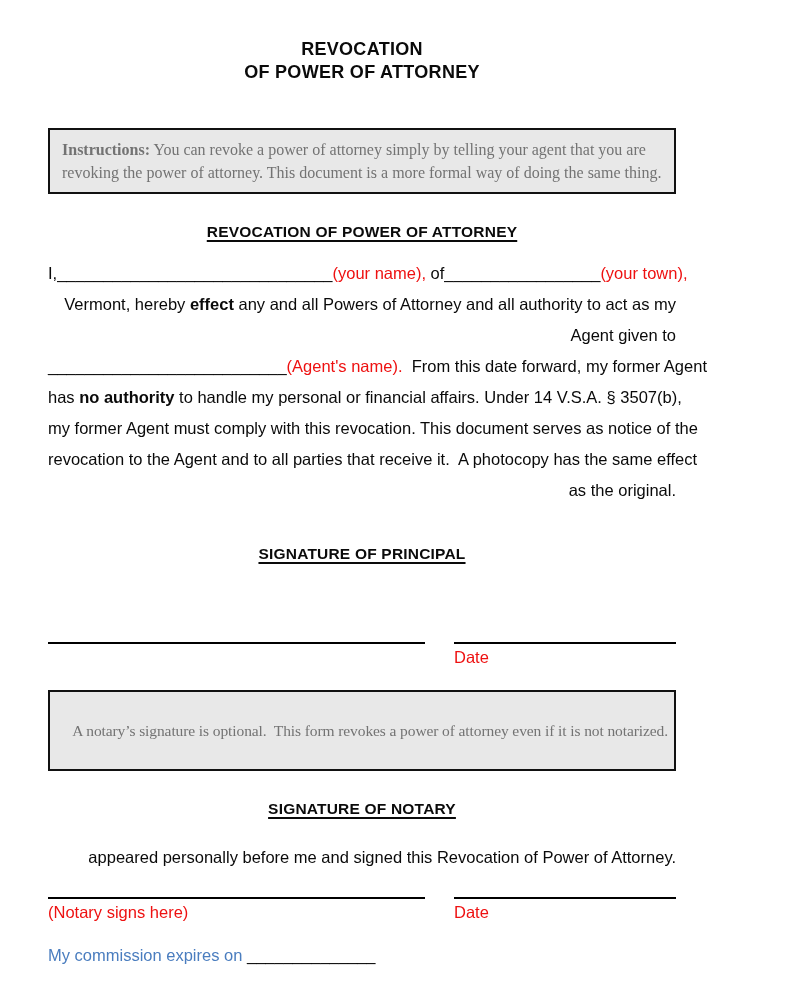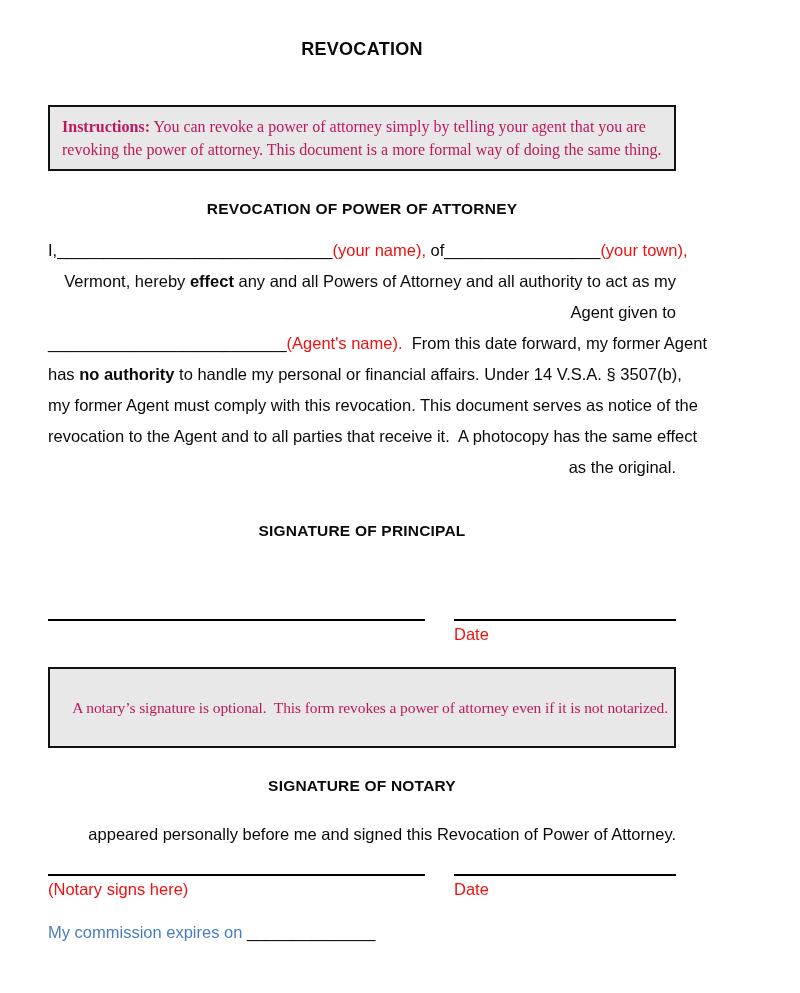--- a/index.html
+++ b/index.html
@@ -26,36 +26,37 @@
     line-height:23px;letter-spacing:.3px;
   }
   
   .gray-box{
     margin-top:44px;
     border:2px solid #111;
     background:var(--box_bg);
     padding:8px 12px;
     font-family:"Liberation Serif",serif;
     font-size:16px;line-height:23px;
-    color:#be185d;
+    color:#737373;
   }
   .gray-box .lbl{font-weight:bold;}
   .gray-box.notice{
     margin-top:24px;
     padding:7px 8px;
     font-size:15.5px;line-height:21px;
     letter-spacing:-.1px;
     white-space:pre;
     text-align:left;
   }
   
   .h-underline{
     text-align:center;
     font-size:15.5px;font-weight:bold;
     letter-spacing:.2px;
+    text-decoration:underline;
     text-decoration-thickness:1.5px;
     text-underline-offset:3px;
     margin-top:28px;
     line-height:20px;
   }
   .h-principal{margin-top:38px;}
   
   .bodytext{margin-top:16px;font-size:16.5px;text-align:right;}
   .bodytext .rline{line-height:31px;white-space:pre;}
   .notary-body{margin-top:24px;}
@@ -83,20 +84,21 @@
   .commission{margin-top:24px;font-size:16.5px;}
   .commission .rline{line-height:20px;white-space:pre;}
 </style>
 </head>
 <body>
 
 <div class="page">
 
   <div class="doc-title">
     <div>REVOCATION</div>
+    <div>OF POWER OF ATTORNEY</div>
   </div>
 
   <div class="gray-box">
     <span class="lbl">Instructions:</span><span> You can revoke a power of attorney simply by telling your agent that you are revoking the power of attorney. This document is a more formal way of doing the same thing.</span>
   </div>
 
   <div class="h-underline">REVOCATION OF POWER OF ATTORNEY</div>
 
   <div class="bodytext">
       <div class="rline"><span>I,</span><span class="seg-blank">______________________________</span><span class="seg-red">(your name),</span><span> of</span><span class="seg-blank">_________________</span><span class="seg-red">(your town),</span></div>

